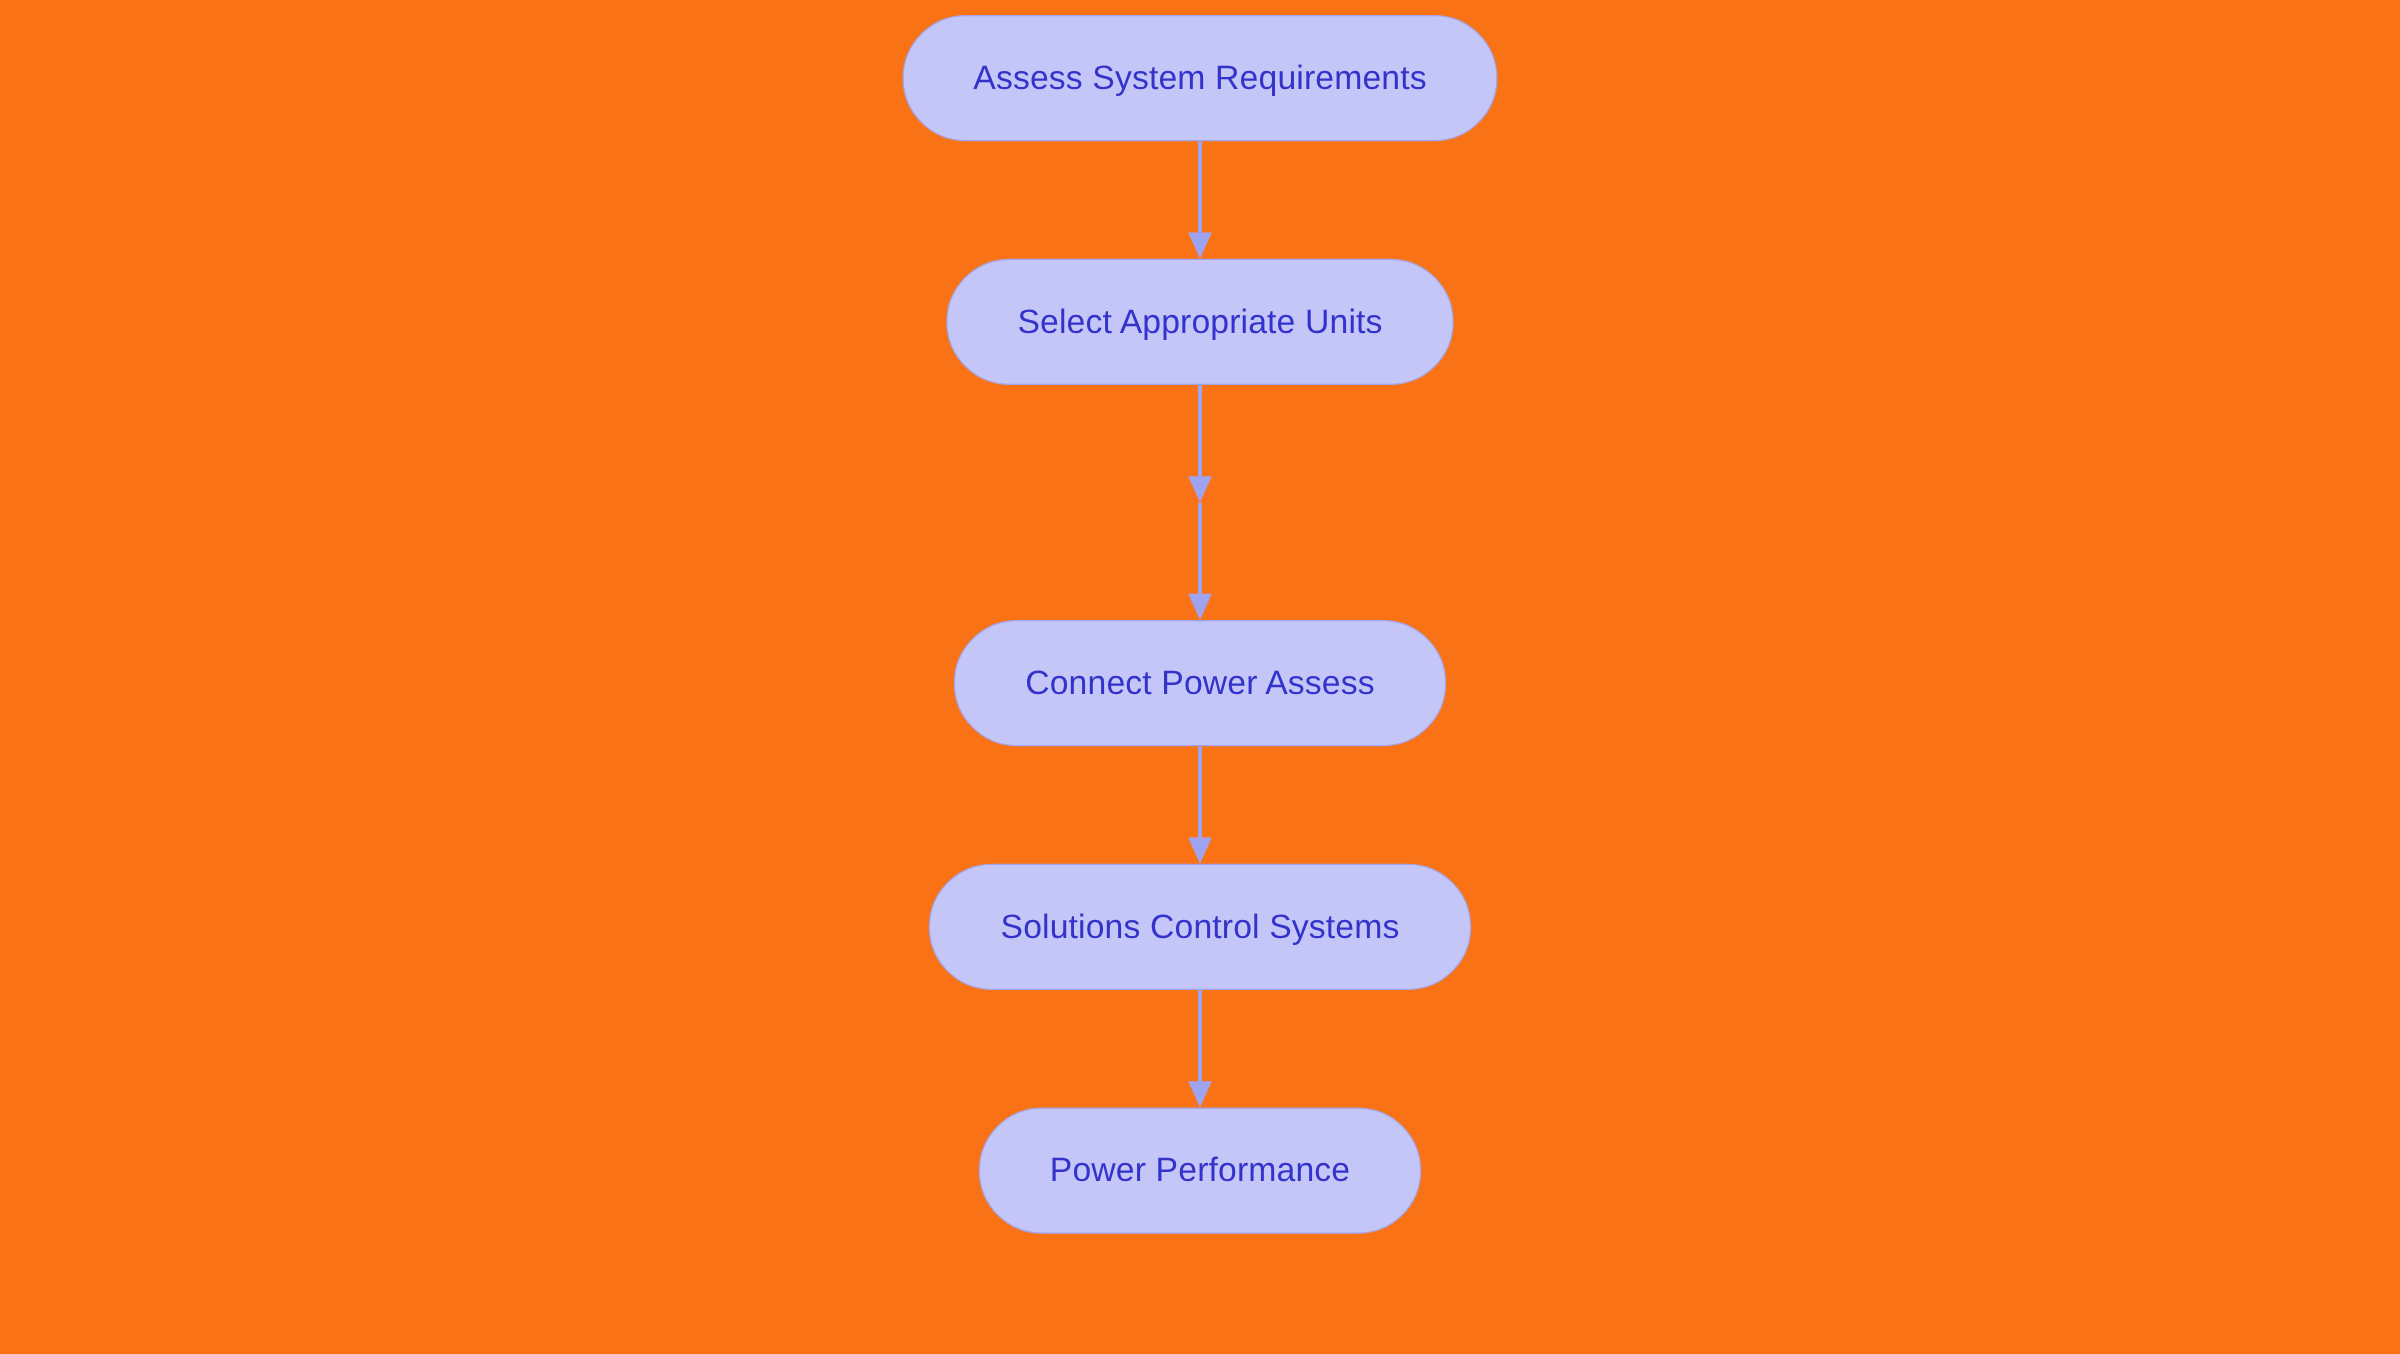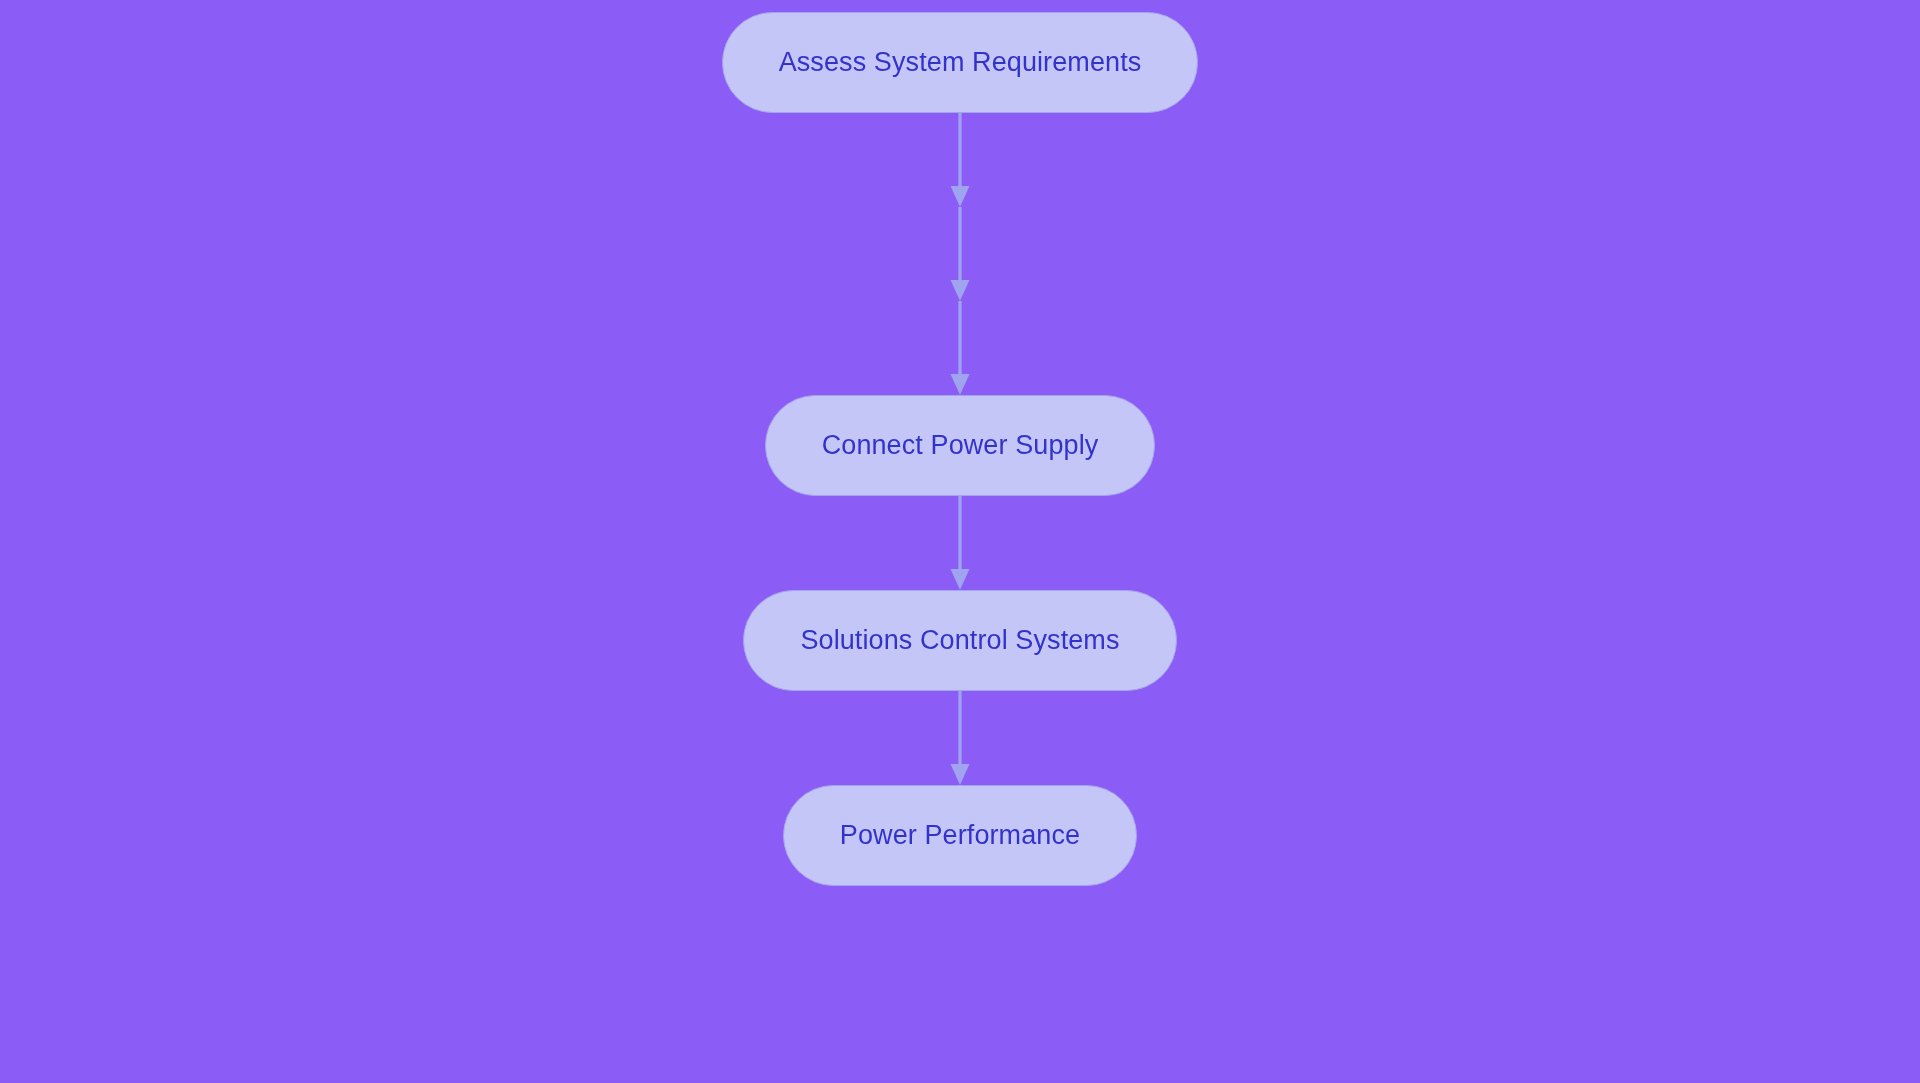--- a/index.html
+++ b/index.html
@@ -10,21 +10,21 @@
   body {
     width: 1920px;
     height: 1083px;
     font-family: "Liberation Sans", sans-serif;
     overflow: hidden;
   }
   #flowchart {
     position: relative;
     width: 1920px;
     height: 1083px;
-    background: #8b5cf6;
+    background: #f97316;
     display: flex;
     flex-direction: column;
     align-items: center;
   }
   .flow-node {
     position: relative;
     box-sizing: border-box;
     height: 101px;
     border: 1.6px solid #a3a5ec;
     border-radius: 51px;
@@ -68,39 +68,44 @@
     </div>
   </div>
 
   <div class="flow-connector">
     <svg width="30" height="94" viewBox="0 0 30 94" xmlns="http://www.w3.org/2000/svg">
       <line x1="15" y1="0" x2="15" y2="75" stroke="#9fa3f0" stroke-width="3.2"></line>
       <polygon points="15,94 5.5,73 24.5,73" fill="#9fa3f0"></polygon>
     </svg>
   </div>
 
+  <div class="node-slot">
+    <div class="flow-node">
+      <span class="flow-node-label">Select Appropriate Units</span>
+    </div>
+  </div>
 
   <div class="flow-connector">
     <svg width="30" height="94" viewBox="0 0 30 94" xmlns="http://www.w3.org/2000/svg">
       <line x1="15" y1="0" x2="15" y2="75" stroke="#9fa3f0" stroke-width="3.2"></line>
       <polygon points="15,94 5.5,73 24.5,73" fill="#9fa3f0"></polygon>
     </svg>
   </div>
 
 
   <div class="flow-connector">
     <svg width="30" height="94" viewBox="0 0 30 94" xmlns="http://www.w3.org/2000/svg">
       <line x1="15" y1="0" x2="15" y2="75" stroke="#9fa3f0" stroke-width="3.2"></line>
       <polygon points="15,94 5.5,73 24.5,73" fill="#9fa3f0"></polygon>
     </svg>
   </div>
 
   <div class="node-slot">
     <div class="flow-node">
-      <span class="flow-node-label">Connect Power Supply</span>
+      <span class="flow-node-label">Connect Power Assess</span>
     </div>
   </div>
 
   <div class="flow-connector">
     <svg width="30" height="94" viewBox="0 0 30 94" xmlns="http://www.w3.org/2000/svg">
       <line x1="15" y1="0" x2="15" y2="75" stroke="#9fa3f0" stroke-width="3.2"></line>
       <polygon points="15,94 5.5,73 24.5,73" fill="#9fa3f0"></polygon>
     </svg>
   </div>
 

